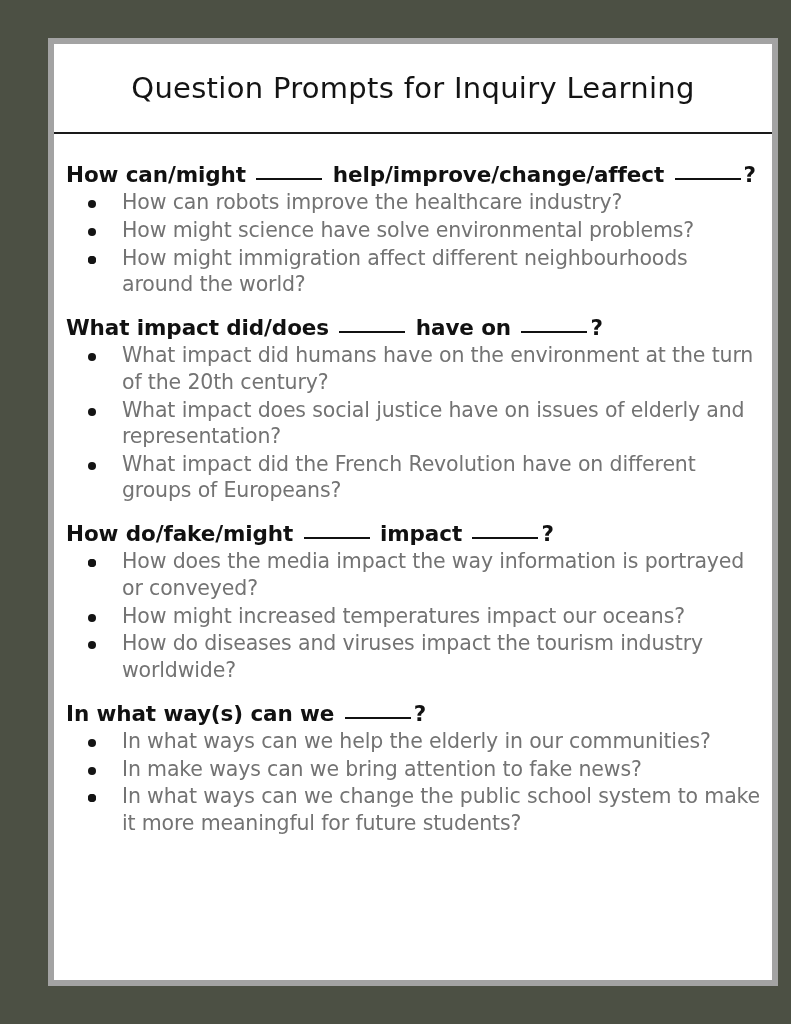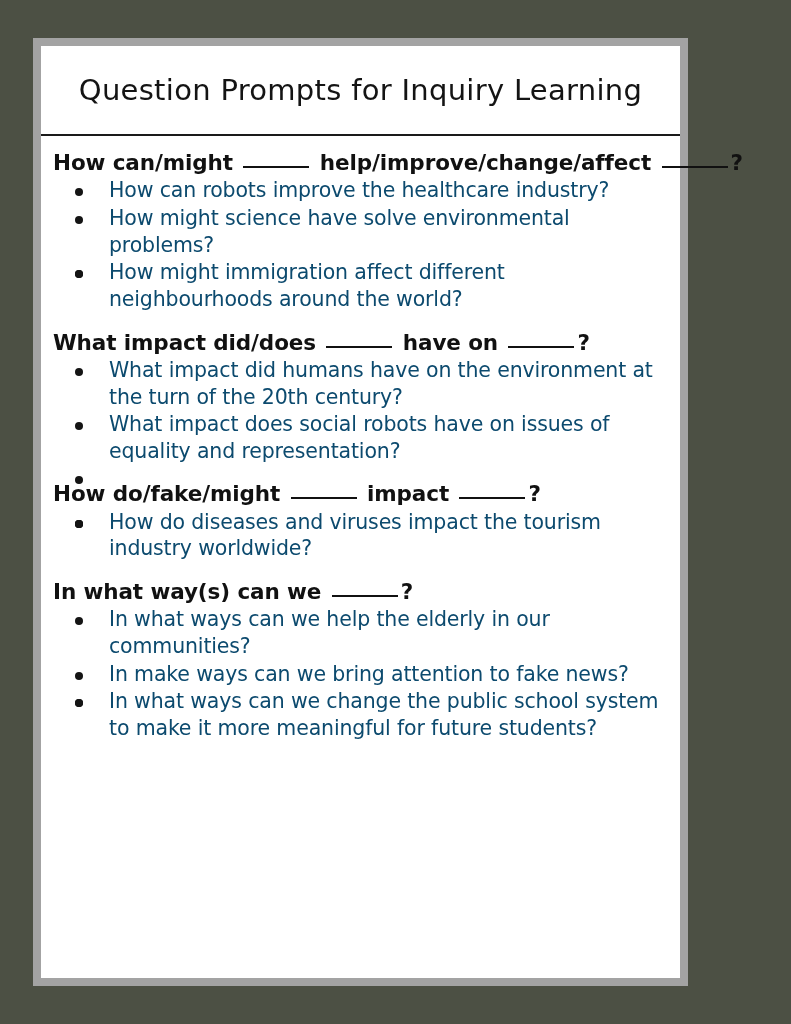--- a/index.html
+++ b/index.html
@@ -10,47 +10,47 @@
     overflow: hidden;
   }
 
   body {
     background: #4c5044;
     font-family: "DejaVu Sans", sans-serif;
   }
 
   .page-canvas {
     position: absolute;
-    left: 33px;
+    left: 48px;
     top: 38px;
-    width: 655px;
+    width: 730px;
     height: 948px;
     background: #ffffff;
-    border: 8px solid #a3a3a3;
+    border: 6px solid #a3a3a3;
   }
 
   .title-band {
     height: 90px;
     border-bottom: 2px solid #1a1a1a;
     display: flex;
     align-items: center;
     justify-content: center;
   }
 
   .doc-title {
     font-family: "DejaVu Sans", sans-serif;
     font-size: 29px;
     font-weight: 400;
     letter-spacing: 0.3px;
     color: #141414;
     white-space: nowrap;
   }
 
   .body-area {
-    padding: 14px 10px 0 12px;
+    padding: 28px 10px 0 12px;
   }
 
   .section {
     margin-bottom: 17px;
   }
   .section:last-child { margin-bottom: 11px; }
 
   .section-heading {
     font-size: 21.5px;
     font-weight: 700;
@@ -73,21 +73,21 @@
     list-style: none;
     margin: 0;
     padding: 0;
   }
 
   .prompt-item {
     position: relative;
     padding-left: 56px;
     font-size: 20.5px;
     font-weight: 400;
-    color: #0c4a6e;
+    color: #737373;
     line-height: 1.30;
     letter-spacing: -0.15px;
     margin-bottom: 1px;
   }
 
   .prompt-item .bullet-dot {
     position: absolute;
     left: 22px;
     top: 11px;
     width: 8px;
@@ -112,29 +112,30 @@
           <li class="prompt-item"><span class="bullet-dot"></span><span>How can robots improve the healthcare industry?</span></li>
           <li class="prompt-item"><span class="bullet-dot"></span><span>How might science have solve environmental problems?</span></li>
           <li class="prompt-item"><span class="bullet-dot"></span></li>
           <li class="prompt-item"><span class="bullet-dot"></span><span>How might immigration affect different neighbourhoods around the world?</span></li>
         </ul>
       </div>
       <div class="section">
         <div class="section-heading"><span>What impact did/does</span> <span class="blank-line"></span> <span>have on</span> <span class="blank-line"></span><span>?</span></div>
         <ul class="prompt-list">
           <li class="prompt-item"><span class="bullet-dot"></span><span>What impact did humans have on the environment at the turn of the 20th century?</span></li>
-          <li class="prompt-item"><span class="bullet-dot"></span><span>What impact does social robots have on issues of equality and representation?</span></li>
-          <li class="prompt-item"><span class="bullet-dot"></span></li>
+          <li class="prompt-item"><span class="bullet-dot"></span><span>What impact does social justice have on issues of elderly and representation?</span></li>
+          <li class="prompt-item"><span class="bullet-dot"></span><span>What impact did the French Revolution have on different groups of Europeans?</span></li>
         </ul>
       </div>
       <div class="section">
         <div class="section-heading"><span>How do/fake/might</span> <span class="blank-line"></span> <span>impact</span> <span class="blank-line"></span><span>?</span></div>
         <ul class="prompt-list">
           <li class="prompt-item"><span class="bullet-dot"></span></li>
-          <li class="prompt-item"><span class="bullet-dot"></span></li>
+          <li class="prompt-item"><span class="bullet-dot"></span><span>How does the media impact the way information is portrayed or conveyed?</span></li>
+          <li class="prompt-item"><span class="bullet-dot"></span><span>How might increased temperatures impact our oceans?</span></li>
           <li class="prompt-item"><span class="bullet-dot"></span><span>How do diseases and viruses impact the tourism industry worldwide?</span></li>
         </ul>
       </div>
       <div class="section">
         <div class="section-heading"><span>In what way(s) can we</span> <span class="blank-line"></span><span>?</span></div>
         <ul class="prompt-list">
           <li class="prompt-item"><span class="bullet-dot"></span><span>In what ways can we help the elderly in our communities?</span></li>
           <li class="prompt-item"><span class="bullet-dot"></span><span>In make ways can we bring attention to fake news?</span></li>
           <li class="prompt-item"><span class="bullet-dot"></span></li>
           <li class="prompt-item"><span class="bullet-dot"></span><span>In what ways can we change the public school system to make it more meaningful for future students?</span></li>

